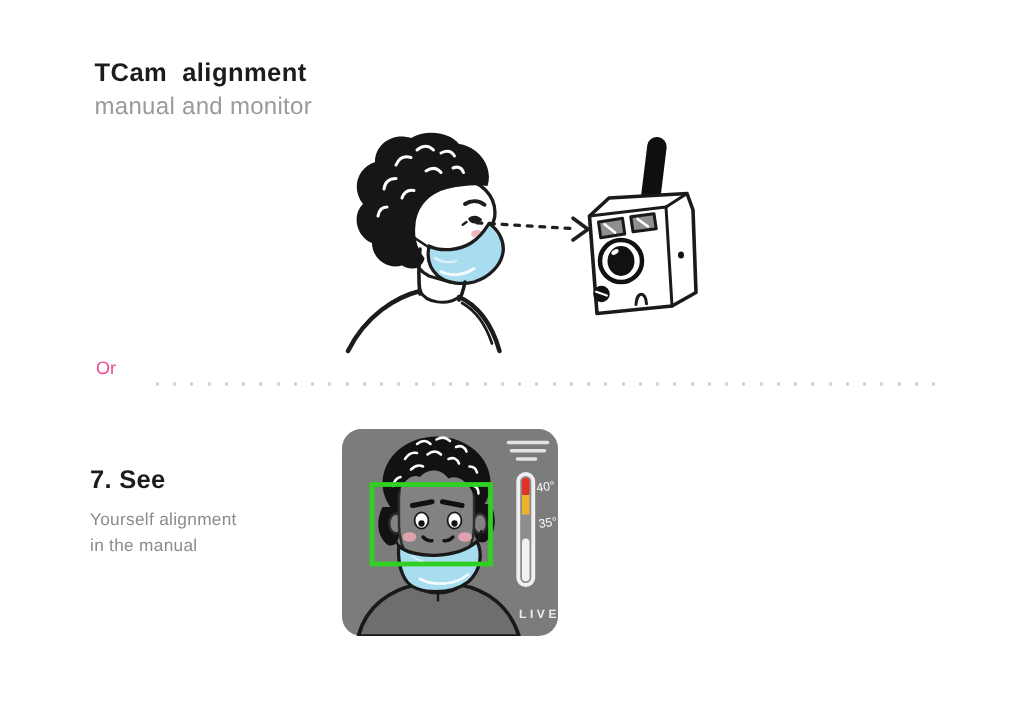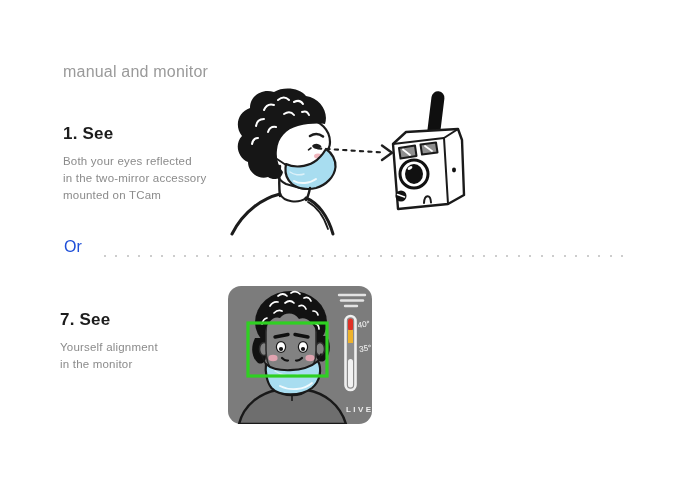--- a/index.html
+++ b/index.html
@@ -16,47 +16,40 @@
     font-size:16px;font-weight:400;color:#9a9a9a;letter-spacing:.2px;
   }
   .step-block{position:absolute;}
   .step1-text{left:63px;top:124px;}
   .step2-text{left:60px;top:310px;}
   .step-label{margin:0;font-size:17px;font-weight:700;color:#1c1c1c;letter-spacing:.2px;}
   .step-desc{margin:9px 0 0 0;font-size:11.5px;line-height:17px;color:#8b8b8b;letter-spacing:.2px;}
   .step-desc span{display:block;}
   .or-label{
     position:absolute;left:64px;top:238px;margin:0;
-    font-size:16px;font-weight:500;color:#1d4ed8;
+    font-size:12px;font-weight:500;color:#ec4899;
   }
   .dotted-line{
     position:absolute;left:104px;top:255px;width:528px;height:2px;
     background:repeating-linear-gradient(90deg,#cdcdcd 0 2px,transparent 2px 11.5px);
   }
   .illus{position:absolute;}
   .illus-person{left:222px;top:86px;}
   .illus-arrow{left:316px;top:140px;}
   .illus-camera{left:380px;top:88px;}
   .illus-monitor{left:228px;top:286px;}
 </style>
 </head>
 <body>
 
 <div class="canvas">
 
+  <h1 class="title">TCam alignment</h1>
   <p class="subtitle">manual and monitor</p>
 
-  <div class="step-block step1-text">
-    <h2 class="step-label">1. See</h2>
-    <p class="step-desc">
-      <span>Both your eyes reflected</span>
-      <span>in the two-mirror accessory</span>
-      <span>mounted on TCam</span>
-    </p>
-  </div>
 
   <svg class="illus illus-person" width="120" height="150" viewBox="0 0 120 150">
 
     <path d="M86,34 C98,34 108,44 108,56 C108,60 106,64 104,66 L104,70 C108,78 108,88 102,94 C96,101 86,104 78,102 L64,98 C56,94 52,86 52,76 L52,60 C52,44 66,34 86,34 Z" fill="#ffffff" stroke="#1c1c1c" stroke-width="2.2" stroke-linejoin="round"></path>
 
     <path d="M88,50 C92,47.5 97,47.5 101,50.5" fill="none" stroke="#1c1c1c" stroke-width="2.6" stroke-linecap="round"></path>
     <path d="M90,60 C92,57 97,57 99.5,60.5 C97,64 92,64 90,60 Z" fill="#1c1c1c"></path>
     <path d="M89,62 l-2.5,1.8" stroke="#1c1c1c" stroke-width="1.6" stroke-linecap="round"></path>
     <ellipse cx="96" cy="70" rx="4" ry="2.6" fill="#f0b6bd"></ellipse>
     <ellipse cx="104" cy="66" rx="2.5" ry="2" fill="#cf4a3c"></ellipse>
@@ -111,21 +104,21 @@
     <ellipse cx="74" cy="82" rx="2" ry="2.4" fill="#111111"></ellipse>
   </svg>
 
   <h2 class="or-label">Or</h2>
   <div class="dotted-line"></div>
 
   <div class="step-block step2-text">
     <h2 class="step-label">7. See</h2>
     <p class="step-desc">
       <span>Yourself alignment</span>
-      <span>in the monitor</span>
+      <span>in the manual</span>
     </p>
   </div>
 
   <svg class="illus illus-monitor" width="144" height="138" viewBox="0 0 144 138">
     <rect x="0" y="0" width="144" height="138" rx="13" fill="#7c7c7c"></rect>
 
     <g stroke="#e3e3e3" stroke-width="2.4" stroke-linecap="round">
       <path d="M111,9 H137"></path>
       <path d="M113,14.5 H135"></path>
       <path d="M117,20 H129"></path>

